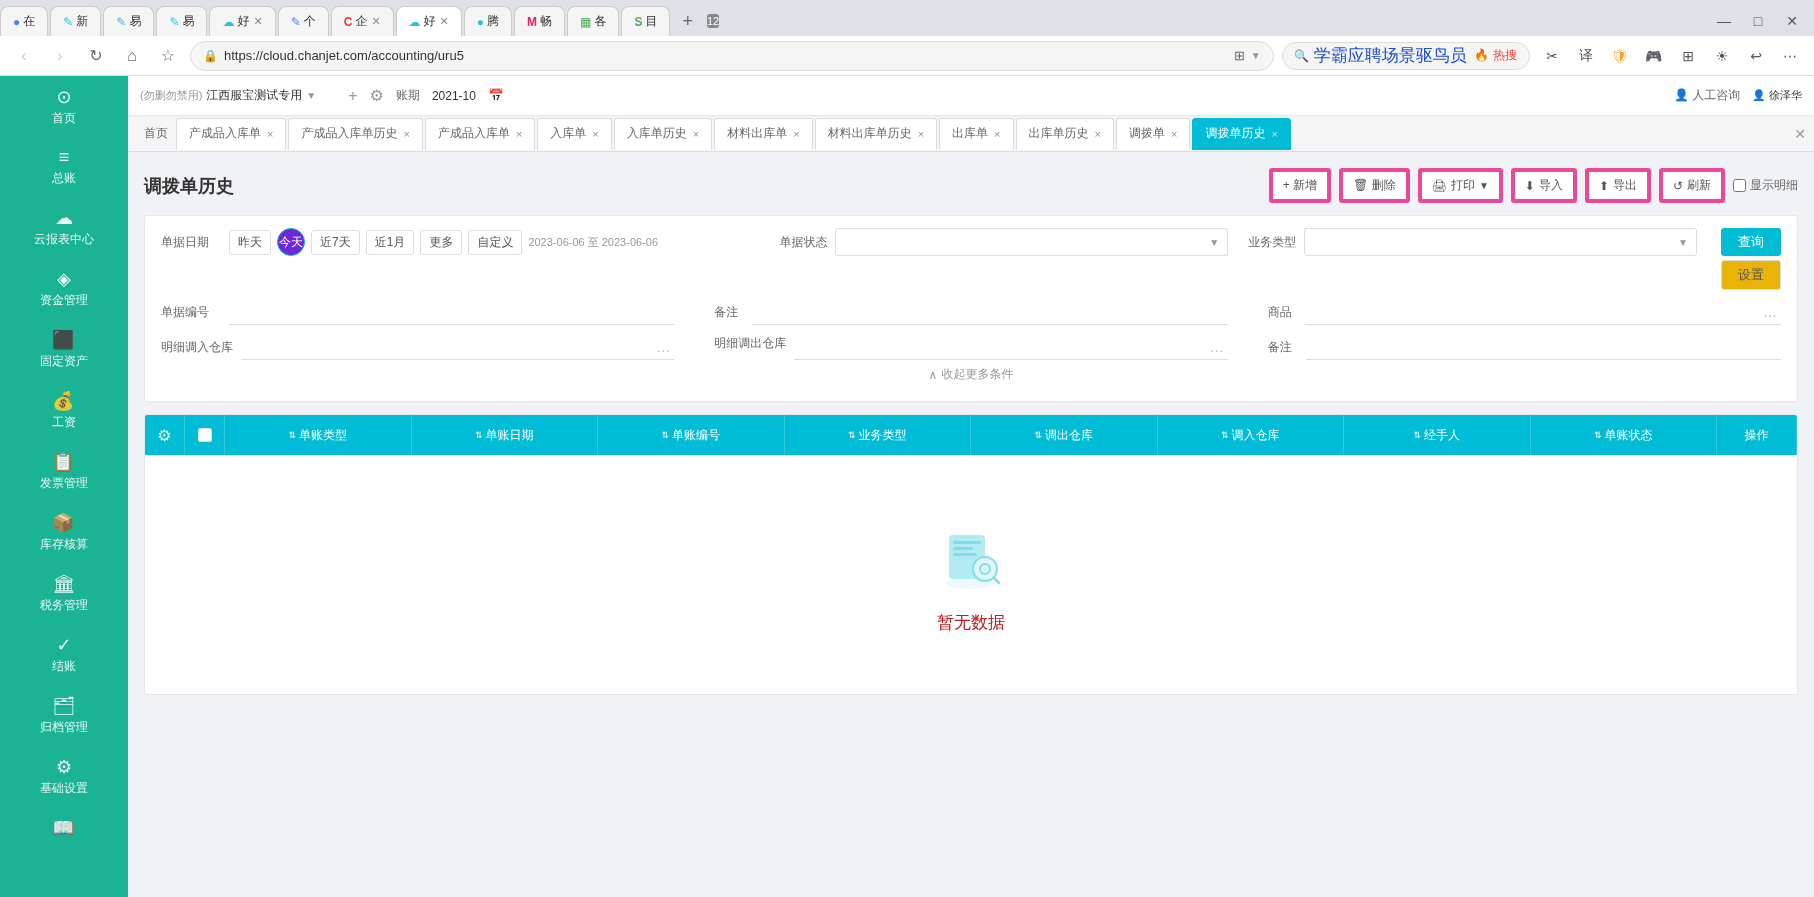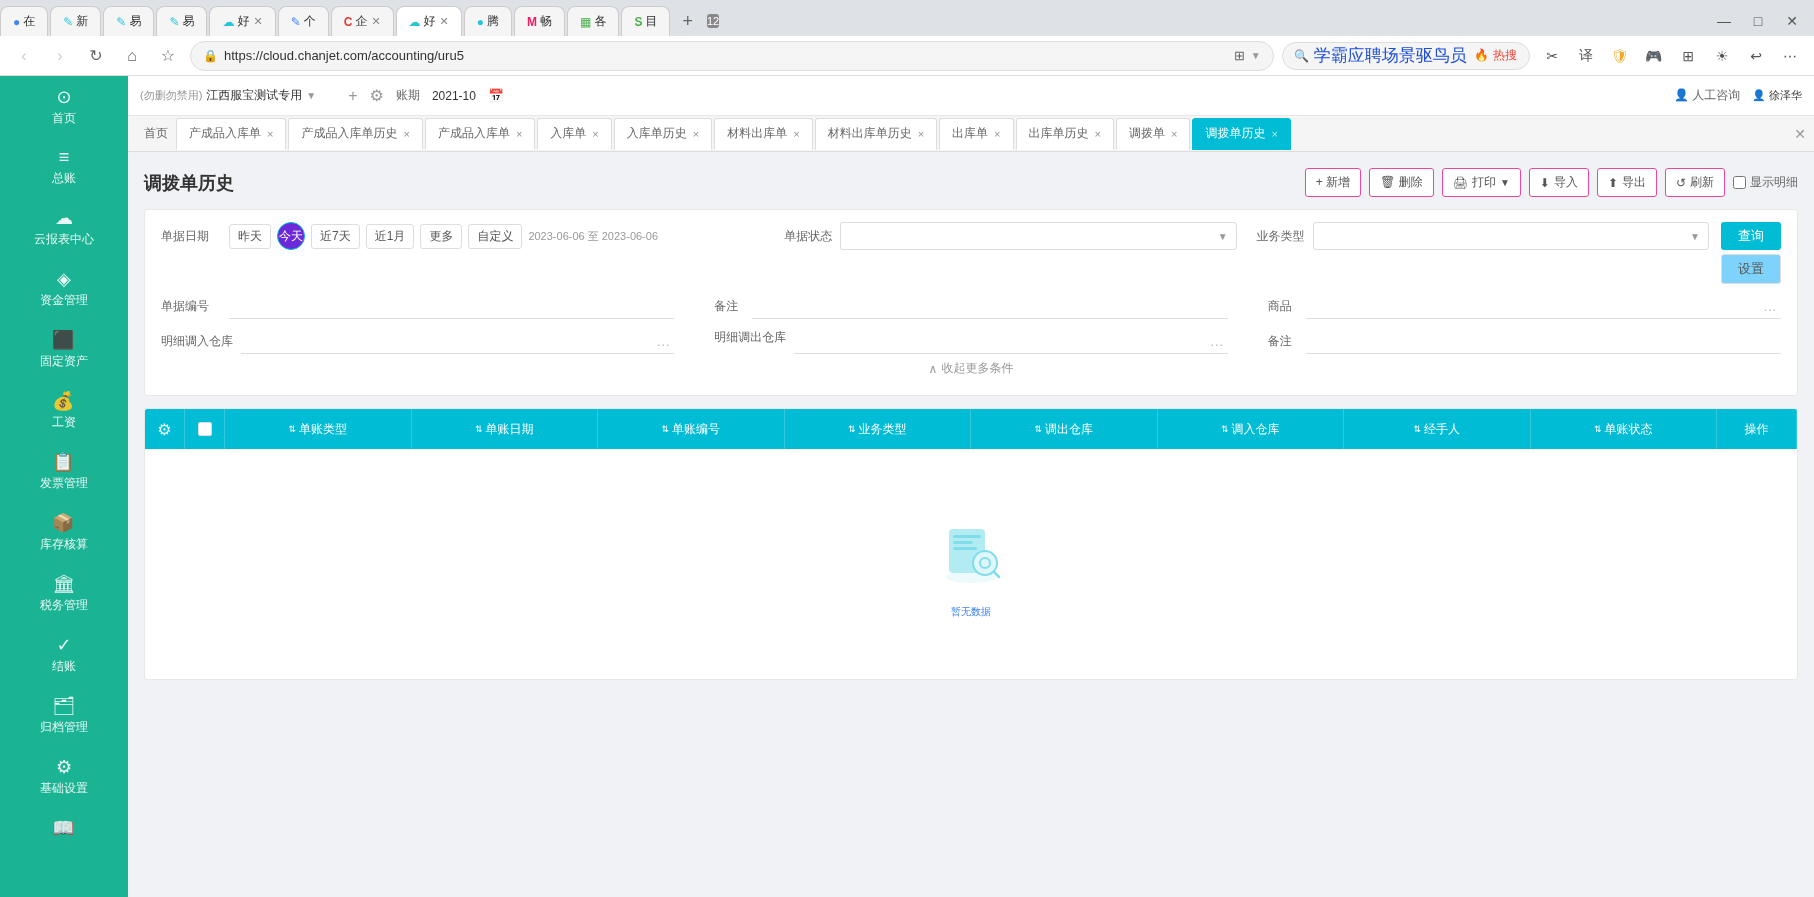--- a/index.html
+++ b/index.html
@@ -59,52 +59,52 @@
     .page-tab-home { background: none; border: none; color: #666; font-size: 12px; padding: 0 8px; cursor: pointer; }
     .page-close-all { margin-left: auto; cursor: pointer; color: #999; font-size: 14px; }
 
     
     .page-body { flex: 1; overflow-y: auto; padding: 16px; }
 
     
     .page-header { display: flex; align-items: center; justify-content: space-between; margin-bottom: 12px; }
     .page-title { font-size: 18px; font-weight: bold; color: #333; }
     .page-actions { display: flex; align-items: center; gap: 8px; }
-    .action-btn { display: flex; align-items: center; gap: 4px; padding: 5px 10px; font-size: 12px; border: 1px solid #ec4899; background: #fff; cursor: pointer; border-radius: 3px; color: #555; }
+    .action-btn { display: flex; align-items: center; gap: 4px; padding: 5px 10px; font-size: 12px; border: 4px solid #ec4899; background: #fff; cursor: pointer; border-radius: 3px; color: #555; }
     .display-toggle { display: flex; align-items: center; gap: 4px; font-size: 12px; color: #666; }
     .display-toggle input { margin: 0; }
 
     
     .filter-area { background: #fff; border: 1px solid #e8e8e8; border-radius: 3px; padding: 12px 16px; margin-bottom: 12px; }
     .date-filter { display: flex; align-items: center; gap: 6px; flex-wrap: wrap; }
     .date-btn { padding: 3px 8px; font-size: 12px; border: 1px solid #ddd; background: #fff; cursor: pointer; border-radius: 3px; color: #555; }
     .date-btn.active { background: #6d28d9; color: #fff; border-color: #00bcd4; border-radius: 50%; width: 28px; height: 28px; display: flex; align-items: center; justify-content: center; padding: 0; }
     .date-range-text { font-size: 11px; color: #999; }
     .filter-select-with-arrow { display: flex; align-items: center; border: 1px solid #ddd; border-radius: 3px; background: #fff; height: 28px; padding: 0 8px; width: 100%; cursor: pointer; }
     .filter-select-placeholder { flex: 1; font-size: 12px; color: #bbb; }
     .filter-select-arrow { color: #999; font-size: 10px; }
 
     
     .collapse-row { display: flex; justify-content: center; padding: 6px 0; }
     .collapse-btn { display: flex; align-items: center; gap: 4px; font-size: 12px; color: #999; cursor: pointer; background: none; border: none; }
 
     
-    .filter-actions-col { display: flex; flex-direction: column; gap: 4px; margin-left: 12px; flex-shrink: 0; }
+    .filter-actions-col { display: flex; flex-direction: column; gap: 4px; margin-left: 24px; flex-shrink: 0; }
     .query-btn { background: #00bcd4; color: #fff; border: none; padding: 5px 16px; border-radius: 3px; font-size: 13px; cursor: pointer; }
-    .settings-btn { background: #7dd3fc; color: #555; border: 1px solid #ddd; padding: 5px 16px; border-radius: 3px; font-size: 13px; cursor: pointer; }
+    .settings-btn { background: #eab308; color: #555; border: 1px solid #ddd; padding: 5px 16px; border-radius: 3px; font-size: 13px; cursor: pointer; }
 
     
     .table-container { background: #fff; border: 1px solid #e8e8e8; border-radius: 3px; overflow: hidden; }
     .table-header { background: #00bcd4; display: flex; align-items: center; height: 40px; }
     .th-cell { display: flex; align-items: center; justify-content: center; color: #fff; font-size: 12px; padding: 0 8px; border-right: 1px solid rgba(255,255,255,0.2); height: 100%; flex: 1; white-space: nowrap; gap: 3px; }
     .th-cell.fixed-small { flex: 0 0 40px; }
     .th-cell.fixed-check { flex: 0 0 40px; }
     .th-cell.action-col { flex: 0 0 80px; }
     .table-empty { display: flex; flex-direction: column; align-items: center; justify-content: center; padding: 60px 0; color: #999; }
-    .empty-text { font-size: 10px; color: #3b82f6; }
+    .empty-text { font-size: 17px; color: #b91c1c; }
 
     
     .checkbox { width: 14px; height: 14px; border: 1px solid #ddd; background: #fff; display: inline-block; border-radius: 2px; cursor: pointer; }
 
     
     .gear-btn { background: none; border: none; cursor: pointer; color: rgba(255,255,255,0.9); font-size: 16px; }
     .input-underline { border: none; border-bottom: 1px solid #ddd; outline: none; font-size: 12px; padding: 2px 4px; flex: 1; min-width: 0; height: 24px; }
   </style>
 </head>
 <body>

